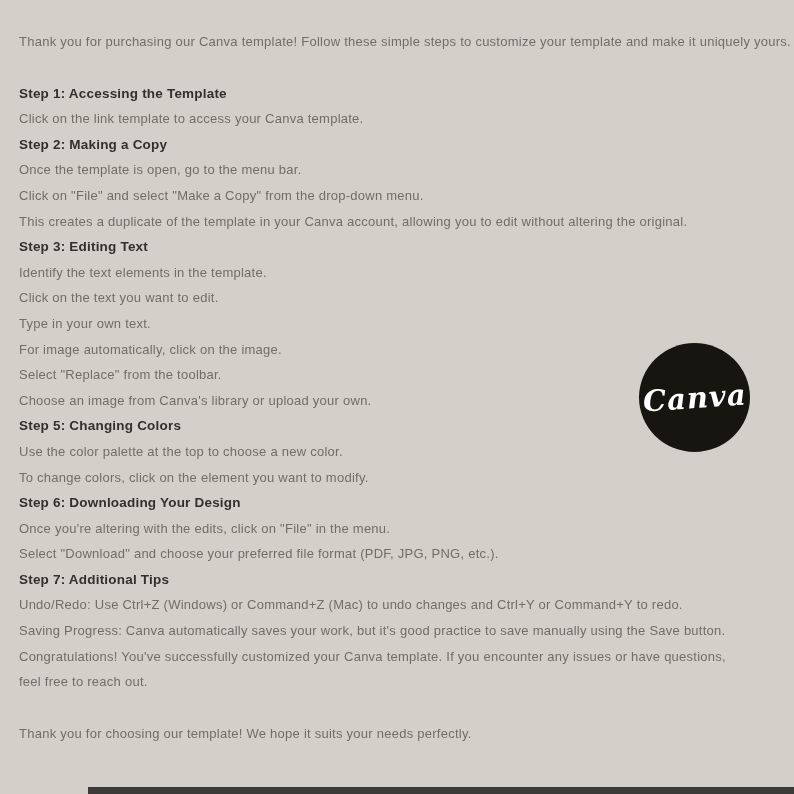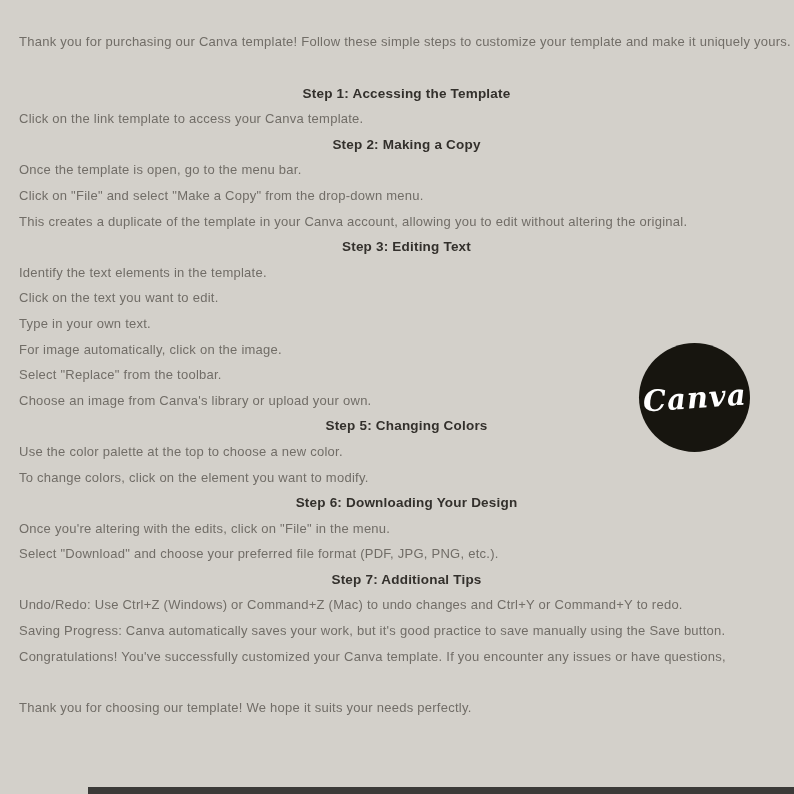--- a/index.html
+++ b/index.html
@@ -25,21 +25,20 @@
     white-space: nowrap;
     letter-spacing: 0.25px;
   }
   .head {
     font-size: 13.5px;
     font-weight: bold;
     line-height: 25.6px;
     color: #33302c;
     white-space: nowrap;
     letter-spacing: 0.2px;
-    text-align: center;
   }
   .gap { height: 26px; }
   .logo {
     position: absolute;
     left: 639px;
     top: 343px;
     width: 111px;
     height: 109px;
     border-radius: 50%;
     background: #17150f;
@@ -94,20 +93,21 @@
   <div class="line">To change colors, click on the element you want to modify.</div>
 
   <div class="head">Step 6: Downloading Your Design</div>
   <div class="line">Once you're altering with the edits, click on "File" in the menu.</div>
   <div class="line">Select "Download" and choose your preferred file format (PDF, JPG, PNG, etc.).</div>
 
   <div class="head">Step 7: Additional Tips</div>
   <div class="line">Undo/Redo: Use Ctrl+Z (Windows) or Command+Z (Mac) to undo changes and Ctrl+Y or Command+Y to redo.</div>
   <div class="line">Saving Progress: Canva automatically saves your work, but it's good practice to save manually using the Save button.</div>
   <div class="line">Congratulations! You've successfully customized your Canva template. If you encounter any issues or have questions,</div>
+  <div class="line">feel free to reach out.</div>
 
   <div class="gap"></div>
   <div class="line">Thank you for choosing our template! We hope it suits your needs perfectly.</div>
 </div>
 
 <div class="logo">
   <span class="logo-text">Canva</span>
 </div>
 
 <div class="bottom-bar"></div>

